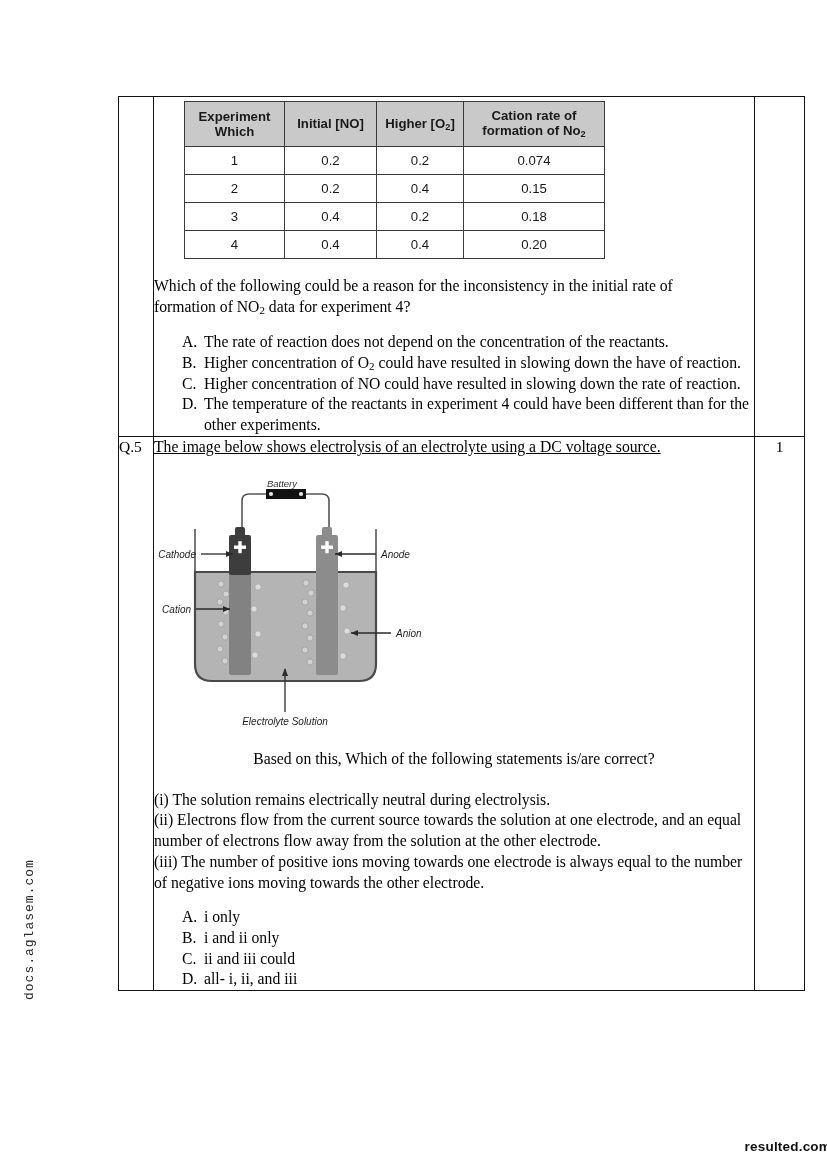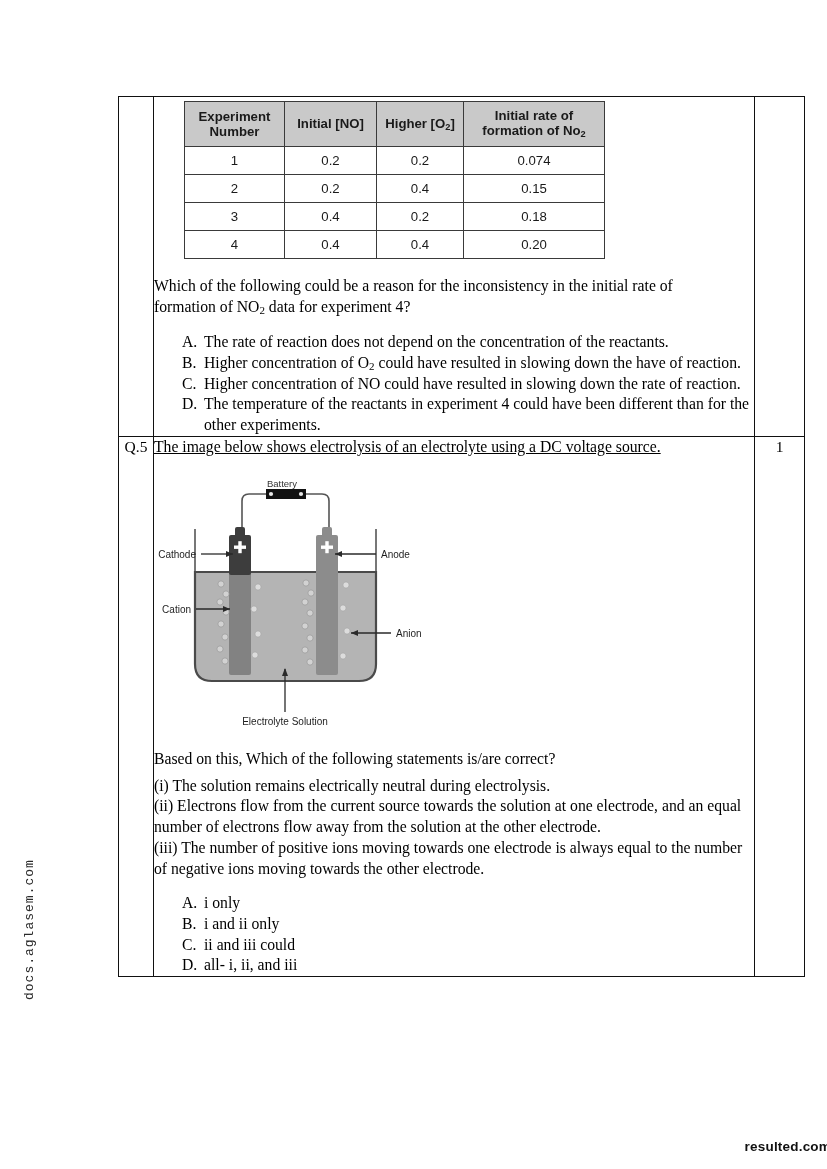--- a/index.html
+++ b/index.html
@@ -37,21 +37,21 @@
     vertical-align: top;
     padding: 0;
   }
   .col-qno  { width: 35px; }
   .col-body { width: 601px; }
   .col-mark { width: 50px; }
 
   .qno {
     font-size: 15.5px;
     padding: 6px 2px 0 3px;
-    text-align: center;
+    text-align: left;
     line-height: 1.25;
     font-family: Liberation Serif, serif;
   }
   .mark {
     font-size: 15.5px;
     padding: 6px 0 0 0;
     text-align: center;
     line-height: 1.25;
   }
   .qbody {
@@ -104,39 +104,40 @@
     line-height: 1.32;
     margin-bottom: 0px;
   }
   .opt-letter {
     width: 22px;
     flex: 0 0 22px;
   }
   .opt-text { flex: 1 1 auto; }
 
   .q5-lead { margin: 0; line-height: 1.3; text-decoration: underline; }
-  .q5-based { margin: 18px 0 0 0; }
-  .q5-stmts { margin: 6px 0 0 0; line-height: 1.32; }
+  .q5-based { margin: 18px 0 0 0; text-align: center; }
+  .q5-stmts { margin: 20px 0 0 0; line-height: 1.32; }
   .q5-stmts div { margin: 0; }
   .opts-q5 {
     margin: 14px 0 0 28px;
     padding: 0;
     list-style: none;
   }
   .opts-q5 li { display: flex; line-height: 1.32; }
 
   sub { font-size: 0.70em; vertical-align: -0.22em; }
 
   
   .diagram-wrap {
     position: relative;
     width: 580px;
     height: 262px;
     margin: 12px 0 0 0;
     font-family: "Liberation Sans", sans-serif;
+    font-style: italic;
   }
   .diagram-svg { display: block; }
 
   
   .side-watermark {
     position: absolute;
     left: 4px;
     top: 1000px;
     font-family: "Liberation Mono", monospace;
     font-size: 13px;
@@ -172,30 +173,30 @@
 
       <tr>
         <td class="qno"></td>
         <td class="qbody">
 
           <table class="data-table">
             <thead>
               <tr>
                 <th class="dc0">
                   <span>Experiment</span><br>
-                  <span>Number</span>
+                  <span>Which</span>
                 </th>
                 <th class="dc1">
                   <span>Initial [NO]</span>
                 </th>
                 <th class="dc2">
                   <span>Higher [O</span><sub>2</sub>]
                 </th>
                 <th class="dc3">
-                  <span>Initial rate of</span><br>
+                  <span>Cation rate of</span><br>
                   <span>formation of No</span><sub>2</sub>
                 </th>
               </tr>
             </thead>
             <tbody>
               <tr>
                 <td>1</td>
                 <td>0.2</td>
                 <td>0.2</td>
                 <td>0.074</td>

